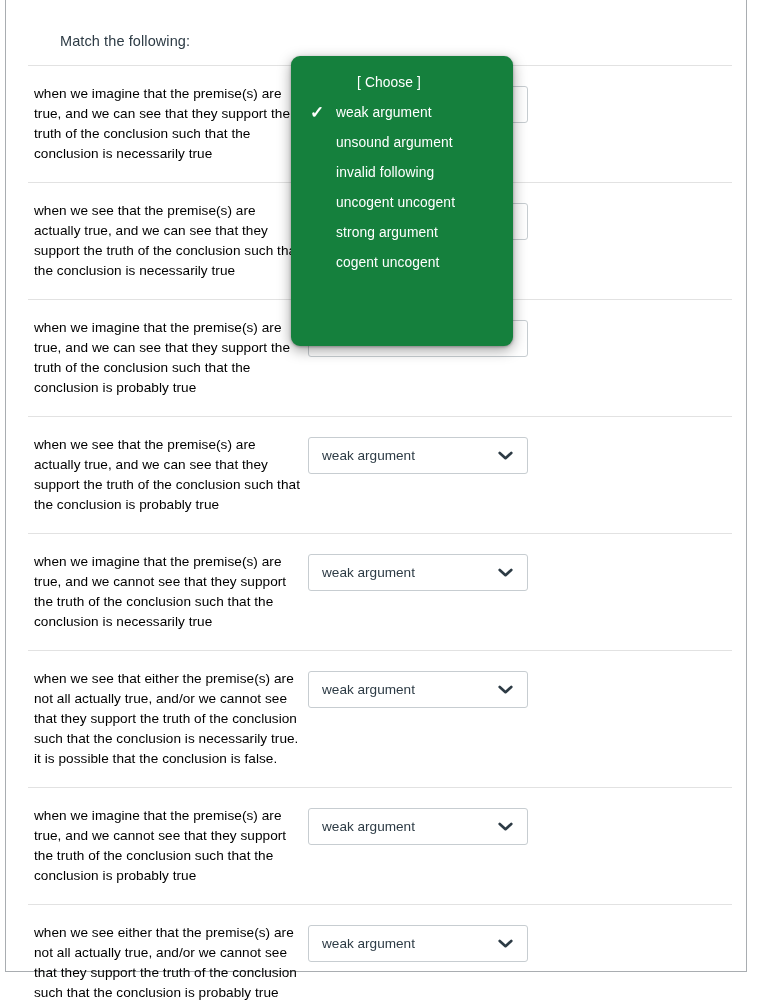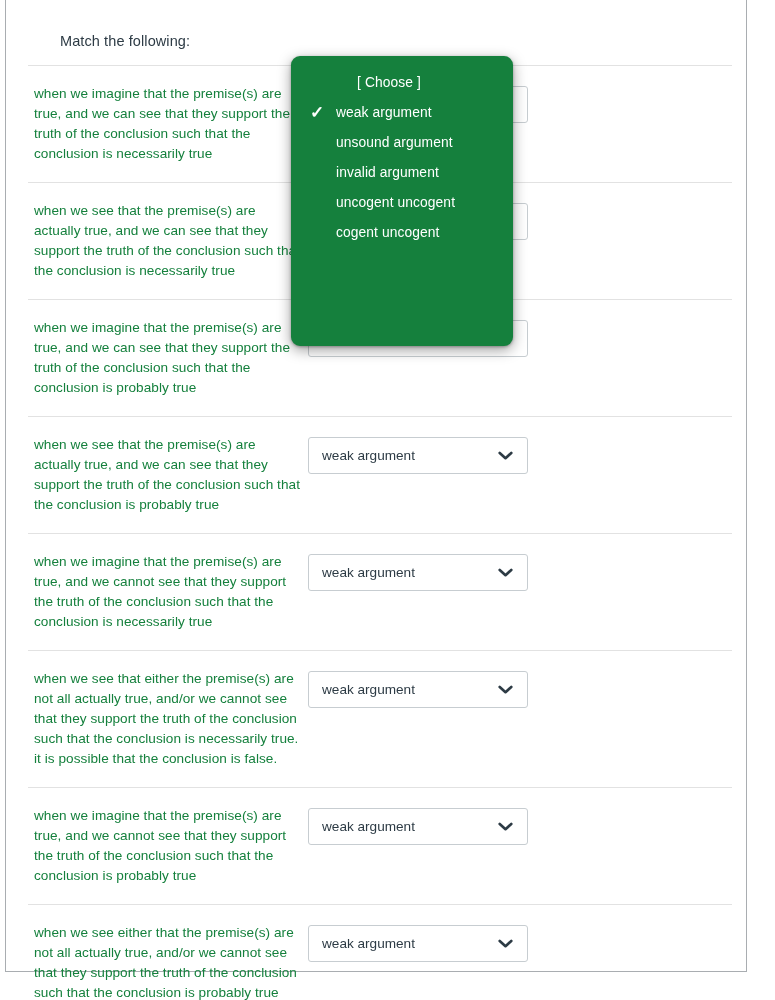--- a/index.html
+++ b/index.html
@@ -66,21 +66,21 @@
     padding-bottom: 18px;
     min-height: 72px;
     box-sizing: border-box;
   }
 
   .match-row-text {
     width: 278px;
     flex: 0 0 278px;
     font-size: 13.6px;
     line-height: 20px;
-    color: #15803d;
+    color: #000000;
     padding-left: 6px;
     padding-right: 6px;
     box-sizing: border-box;
     letter-spacing: 0.05px;
   }
 
   .match-row-select-wrap {
     flex: 0 0 auto;
     padding-left: 2px;
     padding-top: 2px;
@@ -279,16 +279,17 @@
         </div>
       </div>
 
   </div>
 </div>
 
 <div id="dropdown-popup">
     <div class="popup-option placeholder"><span>[ Choose ]</span></div>
     <div class="popup-option"><span class="popup-check">✓</span><span>weak argument</span></div>
     <div class="popup-option"><span>unsound argument</span></div>
-    <div class="popup-option"><span>invalid argument</span></div>
+    <div class="popup-option"><span>invalid following</span></div>
     <div class="popup-option"><span>uncogent uncogent</span></div>
+    <div class="popup-option"><span>strong argument</span></div>
     <div class="popup-option"><span>cogent uncogent</span></div>
   </div>
 
 </body></html>

